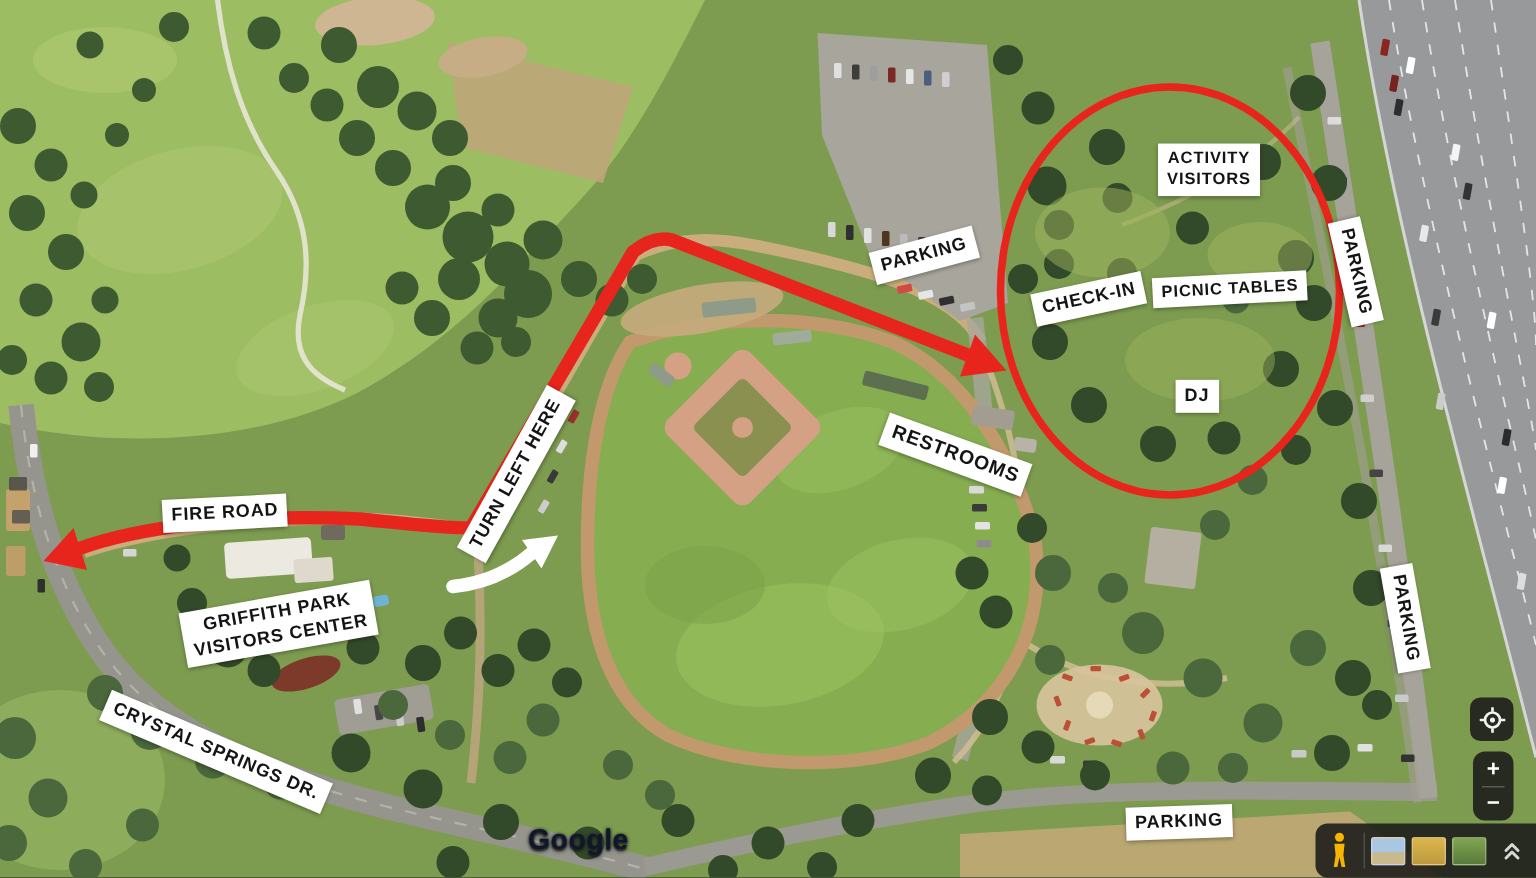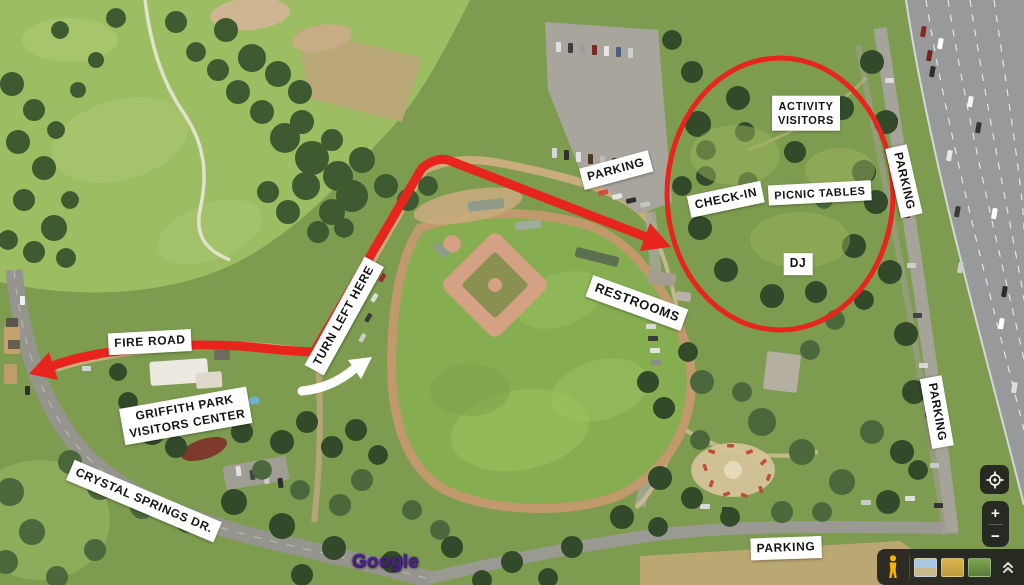--- a/index.html
+++ b/index.html
@@ -19,21 +19,21 @@
   .zbtn{flex:1;width:100%;display:flex;align-items:center;justify-content:center;font-size:15px;font-weight:bold;color:#fff;cursor:pointer;line-height:1;}
   .zdiv{width:15px;height:1px;background:#5a5a5a;}
   #bottom-bar{left:877px;top:549px;width:147px;height:36px;border-radius:8px 0 0 8px;display:flex;align-items:center;padding:0 6px 0 4px;box-sizing:border-box;gap:4px;}
   #pegman{width:24px;height:28px;display:flex;align-items:center;justify-content:center;cursor:grab;}
   .bar-div{width:1px;height:24px;background:#4c4c4c;}
   .thumb{width:21px;height:17px;border-radius:2px;border:1px solid rgba(255,255,255,.28);cursor:pointer;}
   #thumb-sky{background:linear-gradient(#a9c7e3 55%,#c9b98f 45%);}
   #thumb-field{background:linear-gradient(#dcb54e,#bd9a3d);}
   #thumb-trees{background:linear-gradient(#7ea650,#5a7a3b);}
   #collapse-btn{margin-left:auto;display:flex;align-items:center;justify-content:center;width:20px;height:24px;cursor:pointer;}
-  #google-logo{position:absolute;z-index:5;left:352px;top:550px;color:#4c1d95;font-size:19px;font-weight:bold;letter-spacing:.3px;
+  #google-logo{position:absolute;z-index:5;left:352px;top:550px;color:#0f172a;font-size:19px;font-weight:bold;letter-spacing:.3px;
     text-shadow:0 1px 3px rgba(40,40,40,.95),0 0 2px rgba(40,40,40,.9),0 1px 1px rgba(0,0,0,.6);}
 </style>
 </head>
 <body>
 
 <div id="stage">
 
   <svg id="map-bg" viewBox="0 0 1024 585" xmlns="http://www.w3.org/2000/svg">
     <rect width="1024" height="585" fill="#7d9c50"></rect>
 

